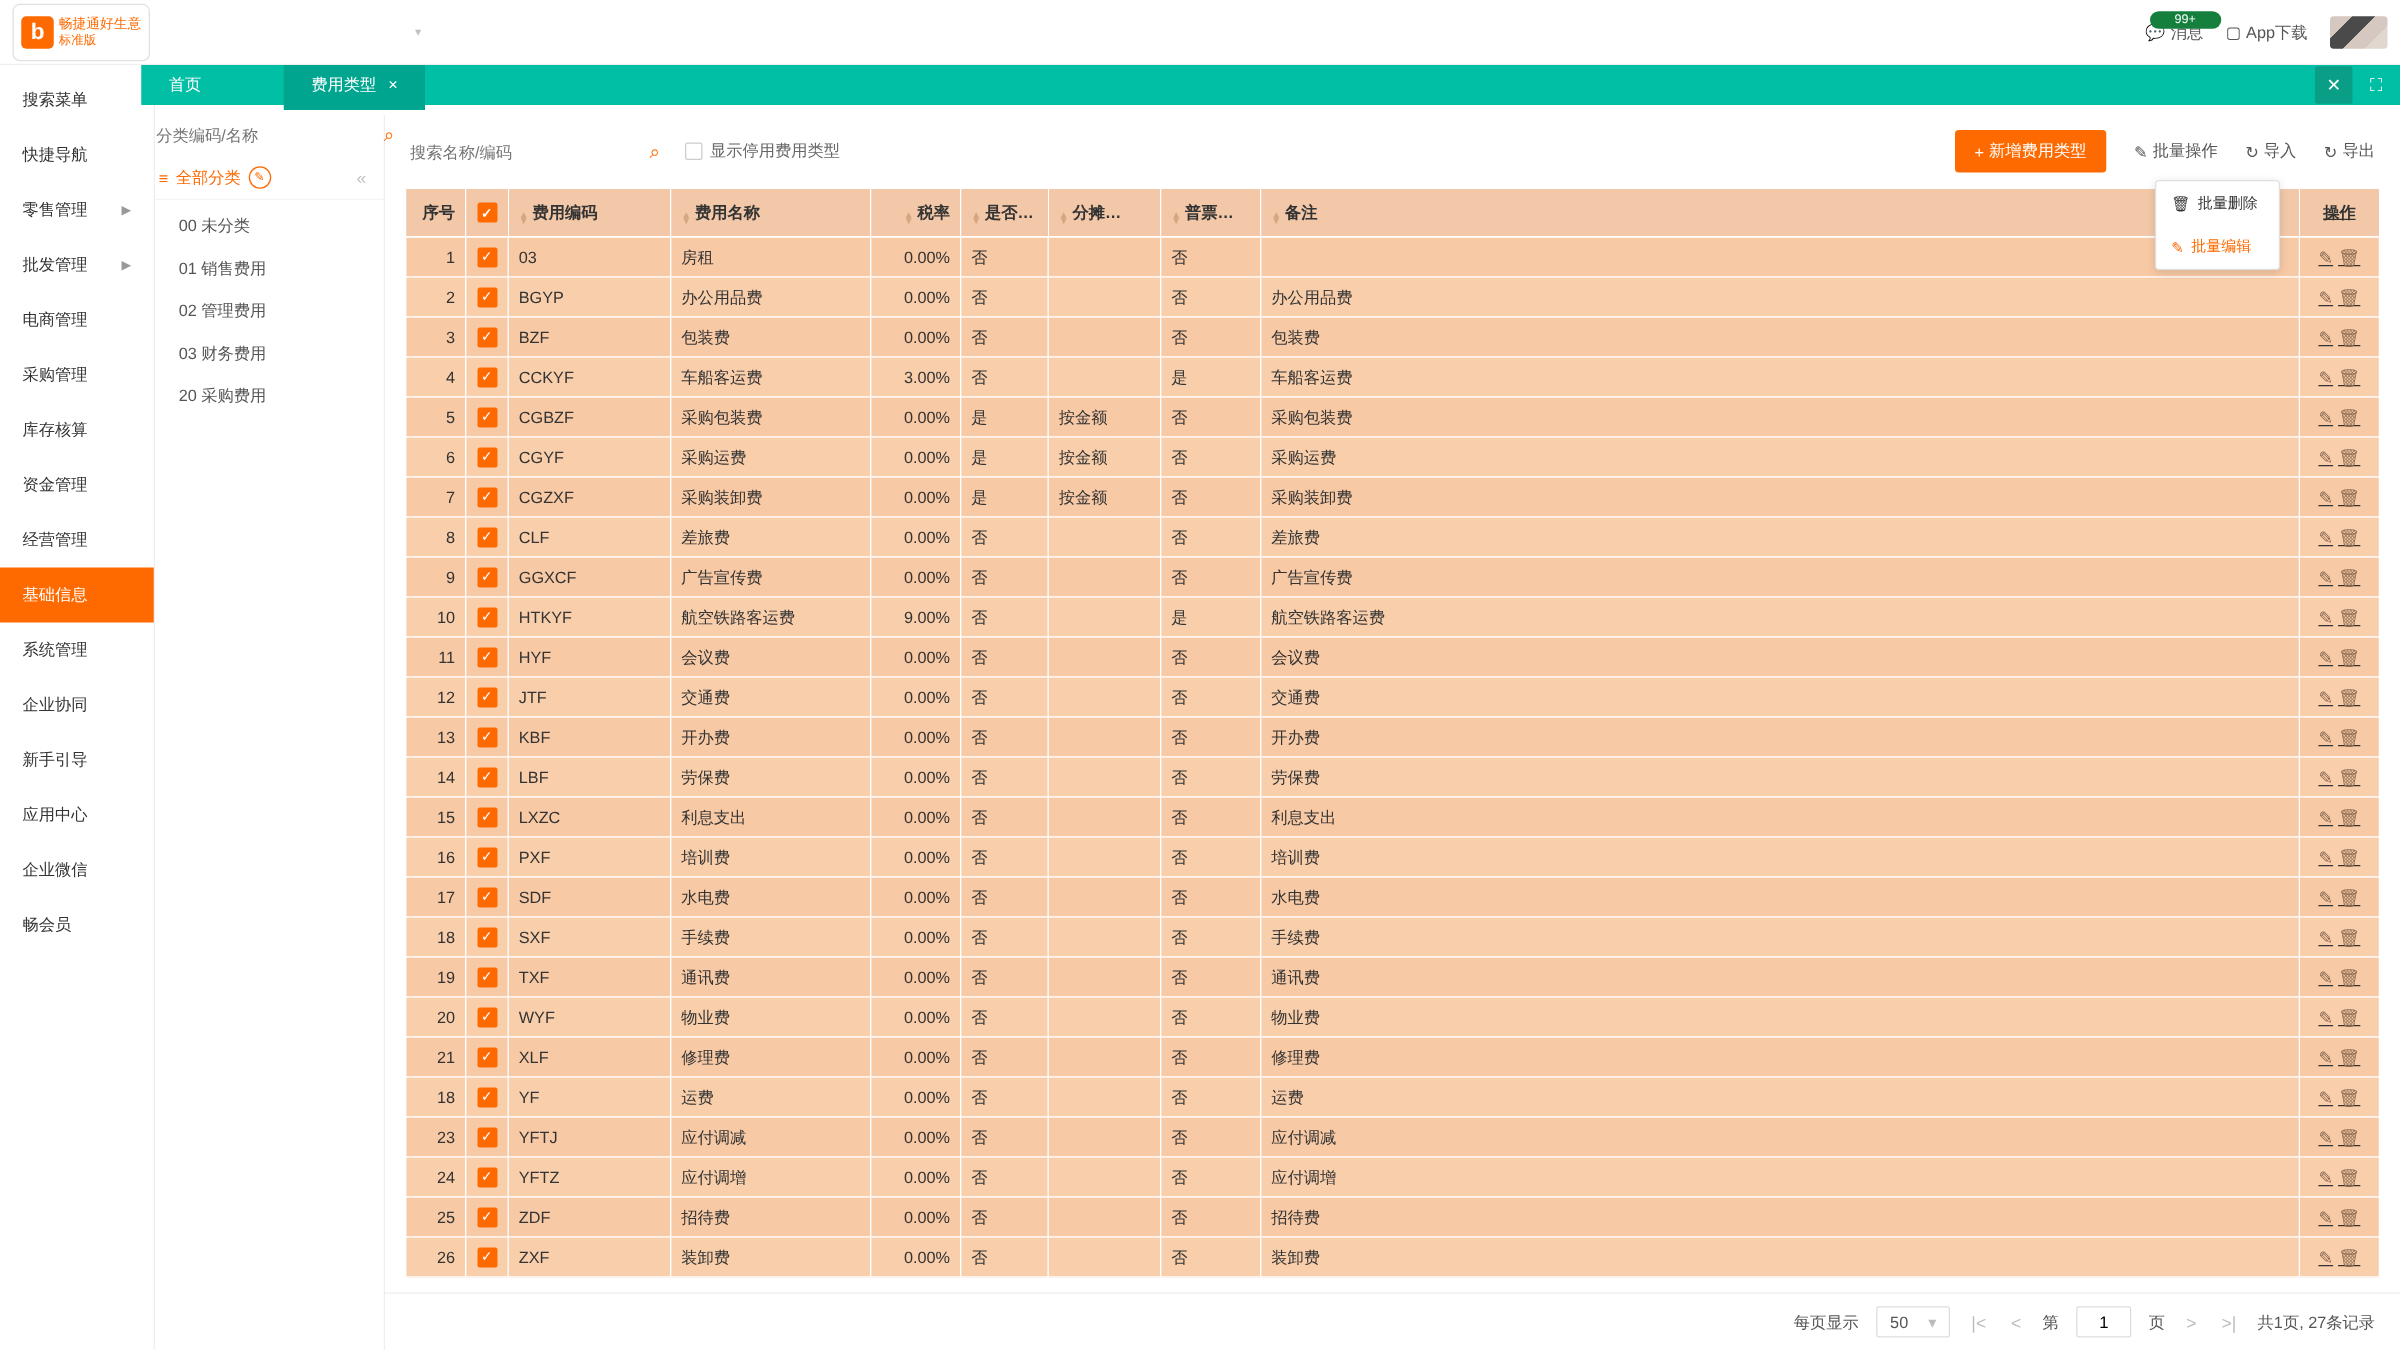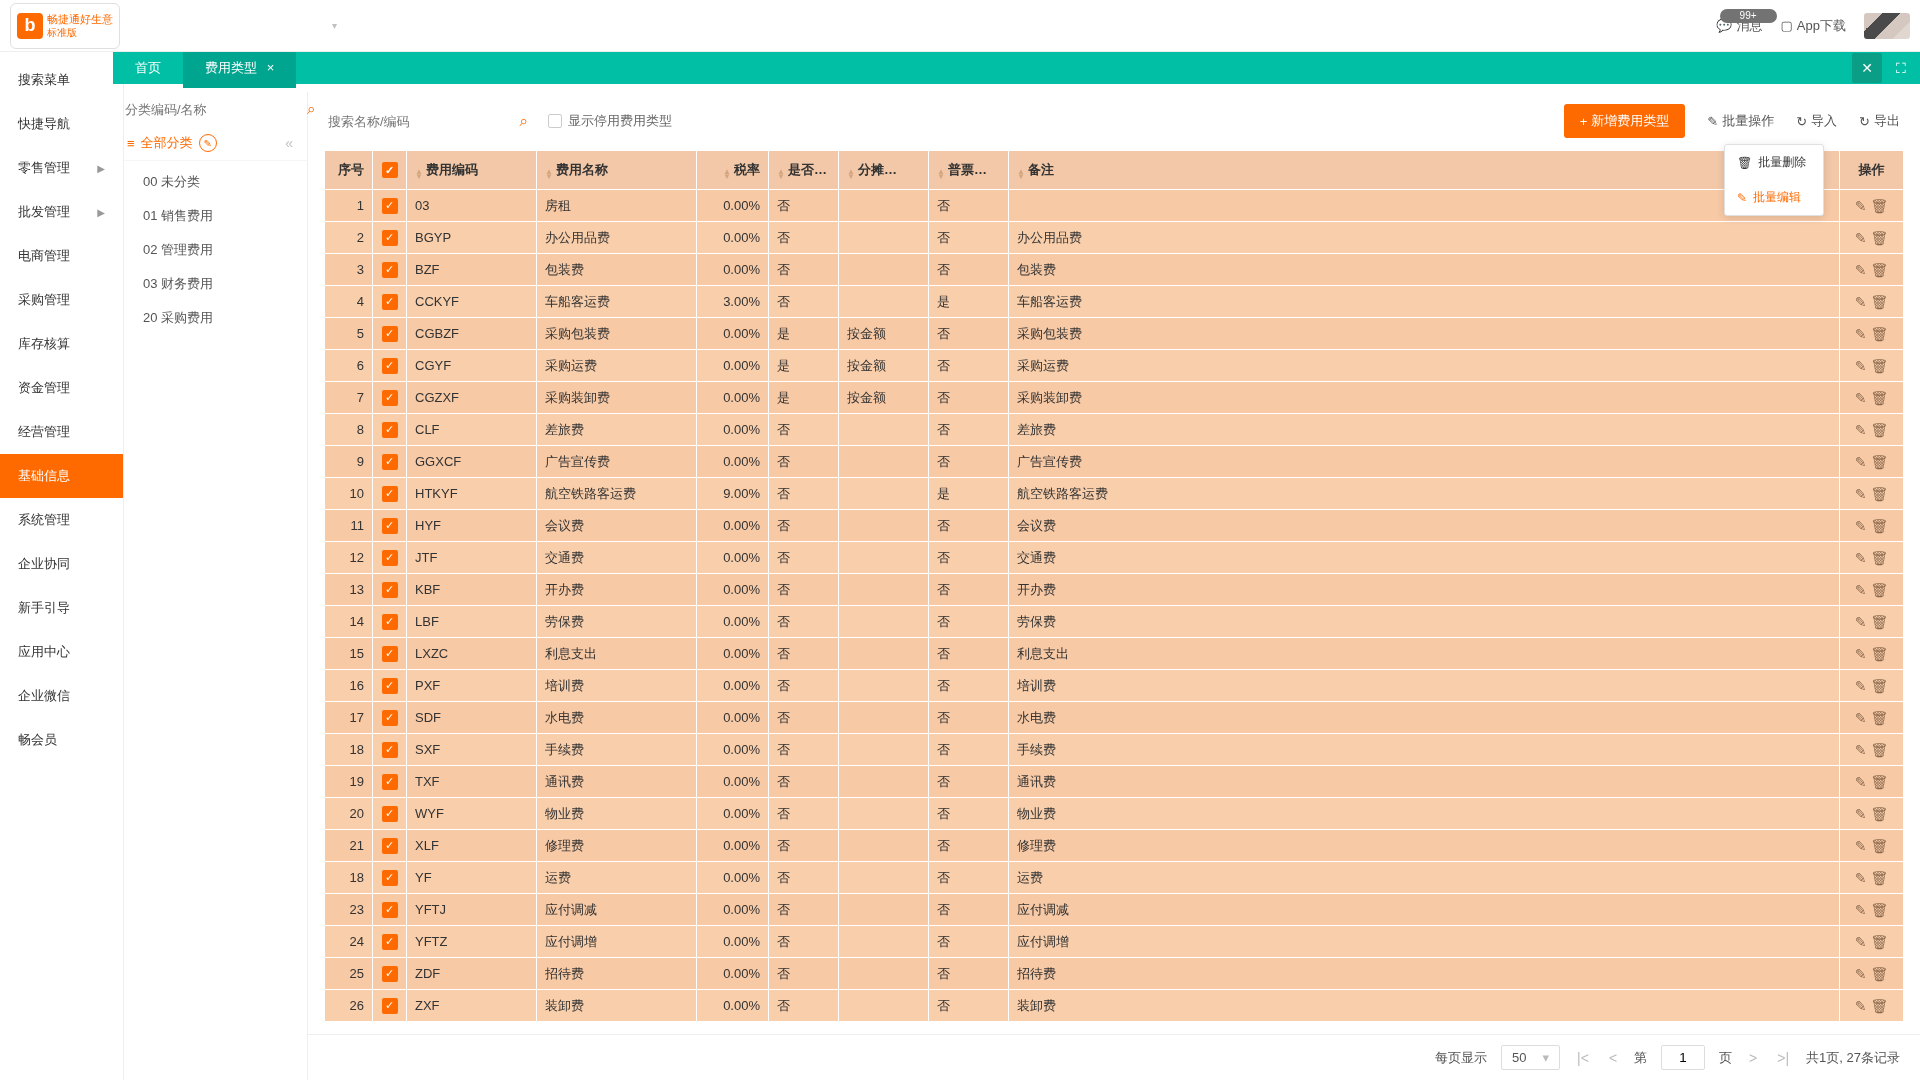--- a/index.html
+++ b/index.html
@@ -7,25 +7,25 @@
 .top-bar{position:fixed;top:0;left:0;right:0;height:52px;display:flex;align-items:center;padding:0 10px;z-index:100;background:#fff;border-bottom:1px solid #eee;}
 .logo-box{display:flex;align-items:center;gap:4px;border:1px solid #e0e0e0;border-radius:6px;padding:2px 6px;height:46px;}
 .logo-b{width:26px;height:26px;background:#ff6a00;border-radius:4px;display:flex;align-items:center;justify-content:center;color:#fff;font-weight:700;font-size:18px;}
 .logo-txt{color:#ff6a00;font-size:11px;line-height:1.1;}
 .logo-txt small{color:#ff6a00;font-size:10px;}
 .shop-select{margin-left:40px;display:flex;align-items:center;gap:120px;color:#888;cursor:pointer;}
 .shop-select .chev{color:#c0c0c0;font-size:10px;}
 .top-right{margin-left:auto;display:flex;align-items:center;gap:18px;}
 .top-btn{display:flex;align-items:center;gap:4px;cursor:pointer;color:#555;}
 .badge-wrap{position:relative;}
-.badge{position:absolute;top:-8px;right:-14px;background:#737373;color:#fff;font-size:10px;border-radius:10px;padding:0 20px;line-height:14px;}
+.badge{position:absolute;top:-8px;right:-14px;background:#15803d;color:#fff;font-size:10px;border-radius:10px;padding:0 20px;line-height:14px;}
 .avatar{width:46px;height:26px;background:linear-gradient(135deg,#d4c8c0 25%,#4a4a4a 25% 50%,#d4c8c0 50% 75%,#e0d8d0 75%);border-radius:3px;}
 .tab-bar{position:fixed;top:52px;left:113px;right:0;height:32px;background:#00bfa5;display:flex;align-items:center;z-index:90;}
 .tab{padding:0 22px;height:40px;line-height:40px;color:#fff;cursor:pointer;}
-.tab.active{background:#00a58f;}
+.tab.active{background:#00a58f;margin-left:44px;}
 .tab .close{margin-left:6px;font-size:13px;}
 .tab-bar-right{margin-left:auto;display:flex;align-items:center;gap:4px;padding-right:4px;}
 .tab-ctrl{width:30px;height:30px;color:#fff;display:flex;align-items:center;justify-content:center;cursor:pointer;font-size:14px;border-radius:2px;}
 .tab-ctrl.dark{background:#0a9e87;}
 .sidebar{position:fixed;top:52px;left:0;bottom:0;width:124px;background:#fff;border-right:1px solid #eee;padding-top:6px;z-index:80;}
 .side-item{padding:13px 18px;cursor:pointer;display:flex;align-items:center;justify-content:space-between;}
 .side-item.active{background:#ff6a00;color:#fff;}
 .side-item .arr{font-size:10px;color:#999;}
 .sub-sidebar{position:fixed;top:92px;left:113px;bottom:0;width:195px;background:#fff;border-right:1px solid #eee;z-index:70;}
 .sub-search{padding:8px 12px;display:flex;align-items:center;}
@@ -59,21 +59,21 @@
 .act-ic{color:#8a6a4f;font-size:14px;cursor:pointer;margin:0 2px;}
 .col-seq{width:48px;text-align:right;}
 .col-chk{width:34px;text-align:center;}
 .col-code{width:130px;}
 .col-name{width:160px;}
 .col-rate{width:72px;text-align:right;}
 .col-yn{width:70px;}
 .col-fen{width:90px;}
 .col-pu{width:80px;}
 .col-note{}
-.col-act{width:64px;text-align:center;}
+.col-act{width:64px;text-align:center;text-decoration:underline;}
 .pager{padding:10px 20px;display:flex;align-items:center;justify-content:flex-end;gap:14px;color:#555;border-top:1px solid #eee;}
 .pg-sel{border:1px solid #ddd;padding:4px 10px;border-radius:2px;display:flex;align-items:center;gap:16px;cursor:pointer;}
 .pg-btn{color:#bbb;cursor:pointer;font-size:14px;padding:0 3px;}
 .pg-input{border:1px solid #ddd;width:44px;text-align:center;padding:4px 2px;border-radius:2px;}
 </style>
 </head>
 <body>
 
 <div class="top-bar">
   <div class="logo-box">

